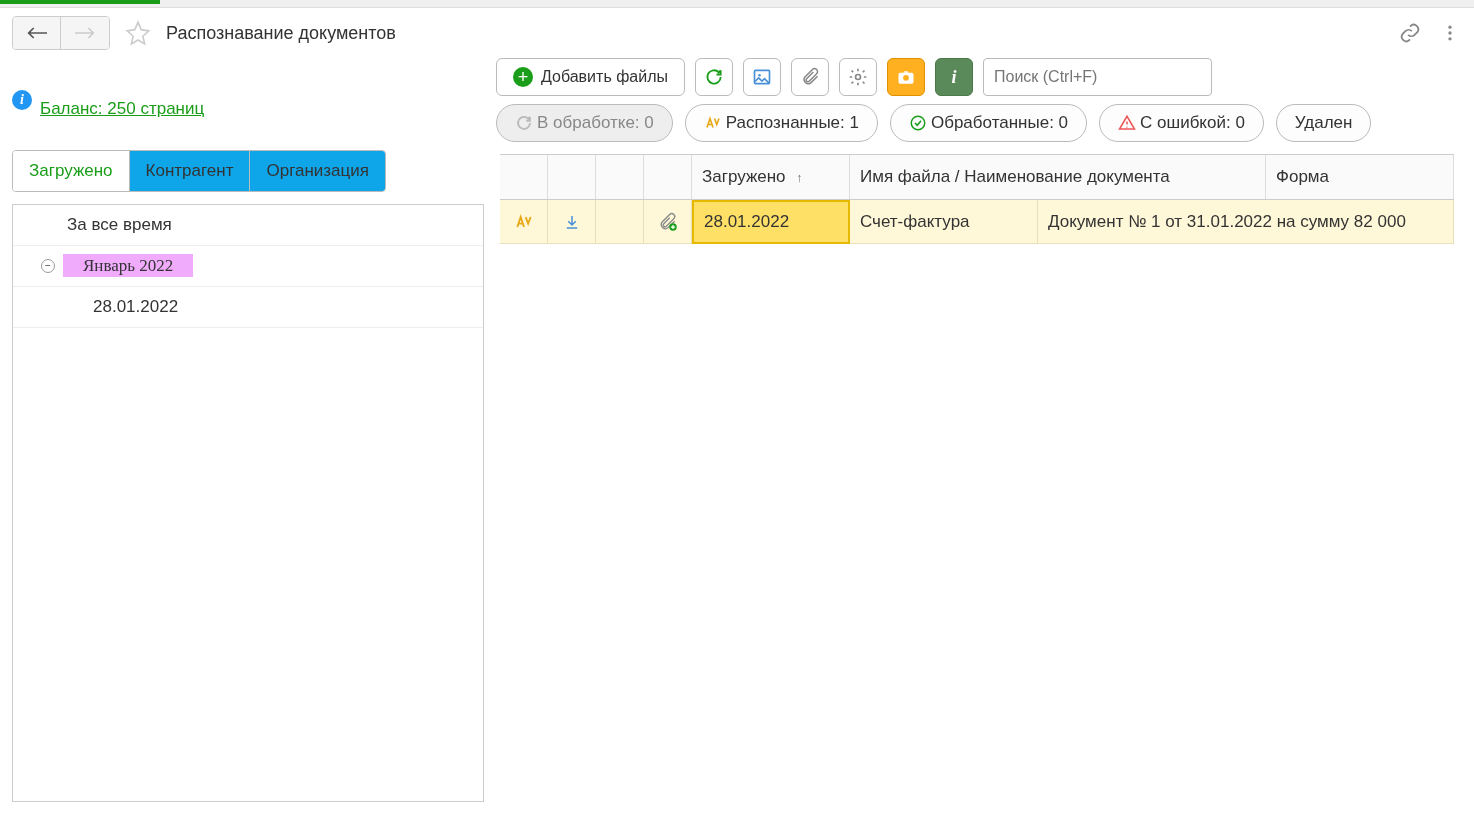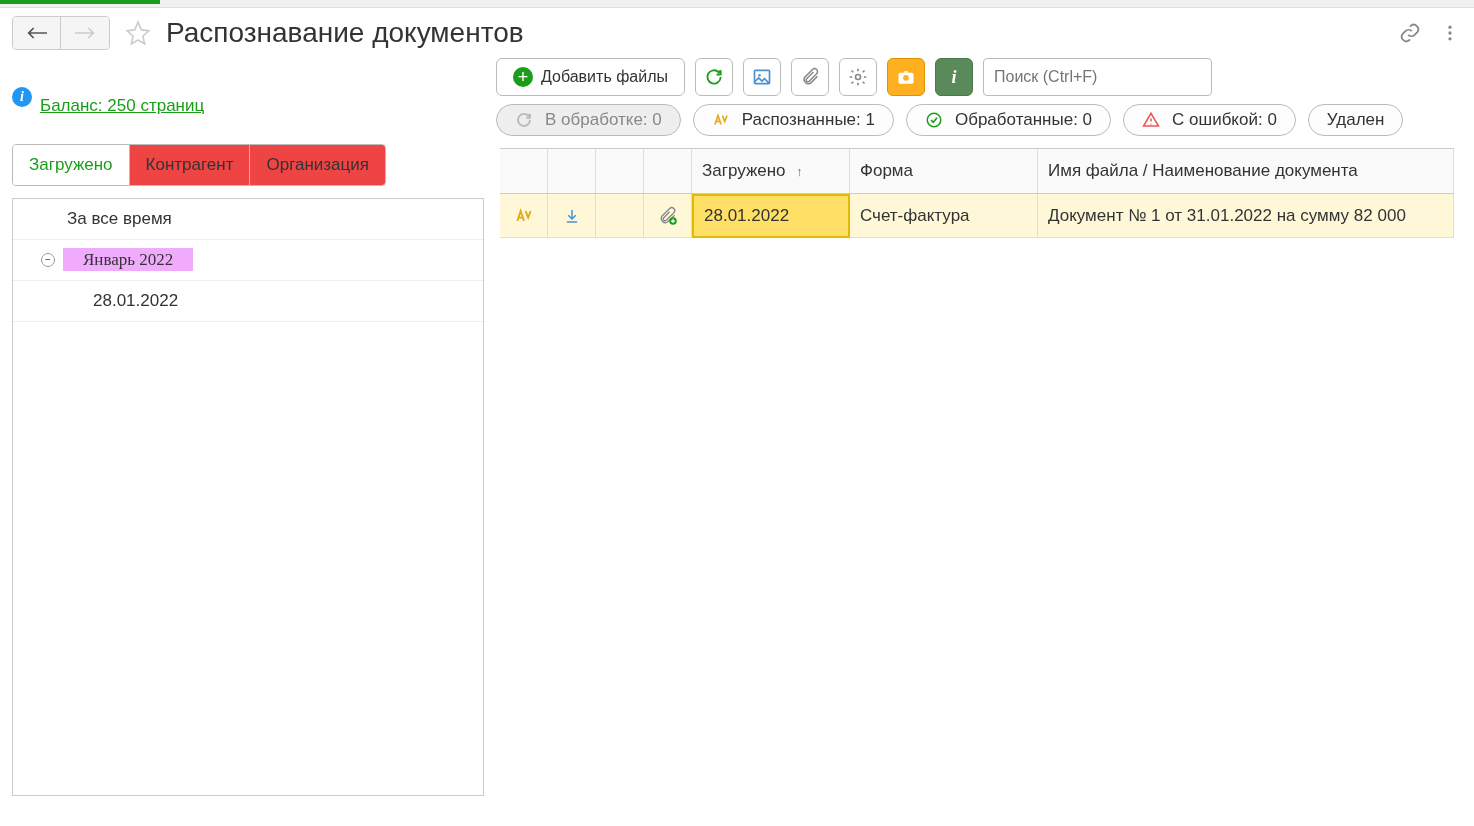--- a/index.html
+++ b/index.html
@@ -6,35 +6,35 @@
 body { font-family: Arial, sans-serif; font-size: 15px; color: #333; background: #fff; overflow: hidden; }
 .topbar { height: 8px; background: #f0f0f0; border-bottom: 1px solid #ddd; position: relative; }
 .topbar::before { content: ''; position: absolute; top: 0; left: 0; width: 160px; height: 4px; background: #1a9e1a; }
 .header { display: flex; align-items: center; padding: 8px 12px; gap: 12px; }
 .nav-btns { display: flex; border: 1px solid #ccc; border-radius: 4px; overflow: hidden; }
 .nav-btn { width: 48px; height: 32px; background: #f5f5f5; display: flex; align-items: center; justify-content: center; cursor: pointer; }
 .nav-btn:first-child { border-right: 1px solid #ccc; }
 .nav-btn svg { width: 20px; height: 14px; }
 .star-btn { width: 32px; height: 32px; display: flex; align-items: center; justify-content: center; cursor: pointer; }
 .star-btn svg { width: 26px; height: 26px; fill: none; stroke: #ccc; stroke-width: 1.5; }
-.page-title { font-size: 28px; font-weight: normal; color: #333; }
+.page-title { font-size: 18px; font-weight: normal; color: #333; }
 .header-right { margin-left: auto; display: flex; gap: 16px; align-items: center; }
 .link-icon, .kebab-icon { width: 24px; height: 24px; cursor: pointer; display: flex; align-items: center; justify-content: center; }
 .info-icon { width: 20px; height: 20px; background: #2196F3; border-radius: 50%; color: #fff; display: flex; align-items: center; justify-content: center; font-weight: bold; font-size: 14px; font-style: italic; font-family: serif; }
 .balance-link { color: #1a9e1a; font-size: 17px; margin-top: 18px; }
 .toolbar { display: flex; gap: 10px; align-items: center; flex-wrap: nowrap; }
 .btn { height: 38px; padding: 0 16px; border: 1px solid #bbb; border-radius: 6px; background: #fff; display: flex; align-items: center; gap: 8px; cursor: pointer; font-size: 16px; color: #333; white-space: nowrap; }
 .btn-icon { width: 38px; padding: 0; justify-content: center; }
 .plus-circle { width: 20px; height: 20px; background: #1a9e1a; border-radius: 50%; display: flex; align-items: center; justify-content: center; color: #fff; font-size: 18px; line-height: 1; }
 .search-input { height: 38px; border: 1px solid #bbb; border-radius: 4px; padding: 0 10px; font-size: 16px; color: #999; min-width: 140px; }
 .filter-row { display: flex; gap: 12px; padding: 8px 0 8px 0; flex-wrap: nowrap; }
-.filter-btn { height: 32px; padding: 0 18px; border: 1px solid #bbb; border-radius: 19px; background: #fdfdfd; display: flex; align-items: center; gap: 12px; cursor: pointer; font-size: 17px; white-space: nowrap; }
+.filter-btn { height: 38px; padding: 0 18px; border: 1px solid #bbb; border-radius: 19px; background: #fdfdfd; display: flex; align-items: center; gap: 4px; cursor: pointer; font-size: 17px; white-space: nowrap; }
 .filter-btn.disabled { background: #eee; color: #888; }
 .tabs { display: flex; border: 1px solid #bbb; border-radius: 4px; overflow: hidden; width: fit-content; }
-.tab { padding: 10px 16px; cursor: pointer; font-size: 17px; border-right: 1px solid #bbb; background: #ef4444; }
+.tab { padding: 10px 16px; cursor: pointer; font-size: 17px; border-right: 1px solid #bbb; background: #0ea5e9; }
 .tab:last-child { border-right: none; }
 .tab.active { background: #fff; color: #1a9e1a; }
 .tree { margin-top: 12px; border: 1px solid #ccc; height: calc(100% - 60px); }
 .tree-item { padding: 10px 12px 10px 50px; font-size: 17px; cursor: pointer; position: relative; border-bottom: 1px solid #eee; }
 .tree-item.level0 { padding-left: 54px; }
 .tree-item.level1 { padding-left: 50px; }
 .tree-item.level2 { padding-left: 80px; }
 .tree-item .expander { position: absolute; left: 28px; top: 50%; transform: translateY(-50%); width: 14px; height: 14px; border: 1px solid #999; border-radius: 50%; display: flex; align-items: center; justify-content: center; font-size: 10px; line-height: 1; }
 .tree-item.selected span.lbl { background: #f0abfc; padding: 2px 20px; font-family: Liberation Serif, serif; }
 .grid { border-top: 1px solid #ccc; margin-top: 4px; flex: 1; overflow: auto; }
@@ -199,25 +199,25 @@
     <div class="grid">
       <div class="grid-header">
         <div class="cell c0"></div>
         <div class="cell c1"></div>
         <div class="cell c2"></div>
         <div class="cell c3"></div>
         <div class="cell c4">
           <span>Загружено</span>
           <span class="sort-arrow">↑</span>
         </div>
+        <div class="cell c6">
+          <span>Имя файла / Наименование документа</span>
+        </div>
         <div class="cell c5">
           <span>Форма</span>
-        </div>
-        <div class="cell c6">
-          <span>Имя файла / Наименование документа</span>
         </div>
       </div>
       <div class="grid-row">
         <div class="cell c0">
           <svg viewBox="0 0 24 24" width="20" height="20">
               <path d="M4 18L8 6l4 12M6 14h4M14 6l3 8 3-8" stroke="#e6a817" stroke-width="2.2" fill="none"></path>
             </svg>
         </div>
         <div class="cell c1">
           <svg viewBox="0 0 24 24" width="18" height="18">

